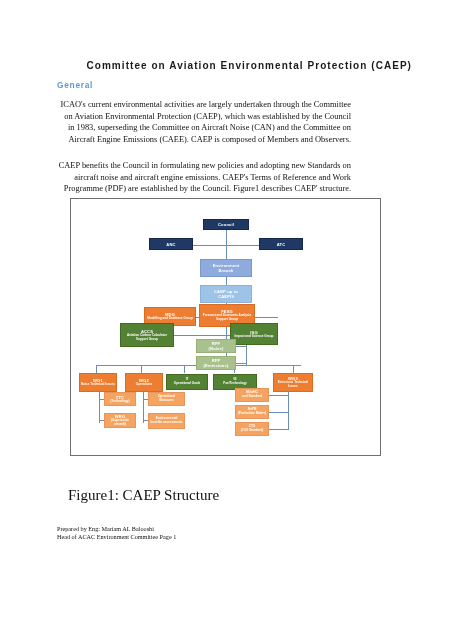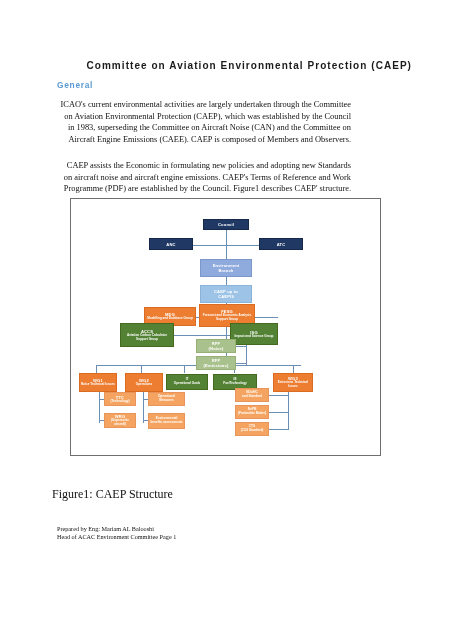--- a/index.html
+++ b/index.html
@@ -20,21 +20,21 @@
   .para{position:absolute;left:57px;width:294px;
     font-size:8.4px;line-height:11.6px;text-align:right;color:#111;}
   .para1{top:99px;}
   .para2{top:160px;}
 
   
   .fig-frame{position:absolute;left:70px;top:198px;width:311px;height:258px;
     border:1px solid #6f6f6f;background:#fff;box-sizing:border-box;}
   .fig-inner{position:absolute;left:0;top:0;right:0;bottom:0;}
 
-  .fig-caption{position:absolute;left:52px;top:487px;font-size:12px;color:#111;}
+  .fig-caption{position:absolute;left:68px;top:487px;font-size:15px;color:#111;}
 
   .footer{position:absolute;left:57px;top:525px;font-size:6.2px;
     line-height:8.2px;color:#111;}
 
   
   .node{position:absolute;box-sizing:border-box;
     display:flex;flex-direction:column;align-items:center;justify-content:center;
     text-align:center;color:#fff;font-family:"Liberation Sans",sans-serif;
     overflow:hidden;}
   .node .t1{font-weight:bold;font-size:4.1px;line-height:5px;letter-spacing:.15px;}
@@ -57,21 +57,21 @@
 <body>
 
 <div class="page">
 
   <div class="doc-title">Committee on Aviation Environmental Protection (CAEP)</div>
 
   <div class="section-head">General</div>
 
   <div class="para para1">ICAO's current environmental activities are largely undertaken through the Committee on Aviation Environmental Protection (CAEP), which was established by the Council in 1983, superseding the Committee on Aircraft Noise (CAN) and the Committee on Aircraft Engine Emissions (CAEE). CAEP is composed of Members and Observers.</div>
 
-  <div class="para para2">CAEP assists the Economic in formulating new policies and adopting new Standards on aircraft noise and aircraft engine emissions. CAEP's Terms of Reference and Work Programme (PDF) are established by the Council. Figure1 describes CAEP' structure.</div>
+  <div class="para para2">CAEP benefits the Council in formulating new policies and adopting new Standards on aircraft noise and aircraft engine emissions. CAEP's Terms of Reference and Work Programme (PDF) are established by the Council. Figure1 describes CAEP' structure.</div>
 
   <div class="fig-frame">
     <div class="fig-inner">
 
       <div class="ln lnv" style="left:155px;top:31px;height:15px;"></div>
       <div class="ln lnh" style="left:100px;top:46px;width:110px;"></div>
       <div class="ln lnv" style="left:155px;top:46px;height:14px;"></div>
       <div class="ln lnv" style="left:155px;top:78px;height:8px;"></div>
       <div class="ln lnv" style="left:155px;top:104px;height:62px;"></div>
       <div class="ln lnh" style="left:97px;top:118px;width:110px;"></div>

